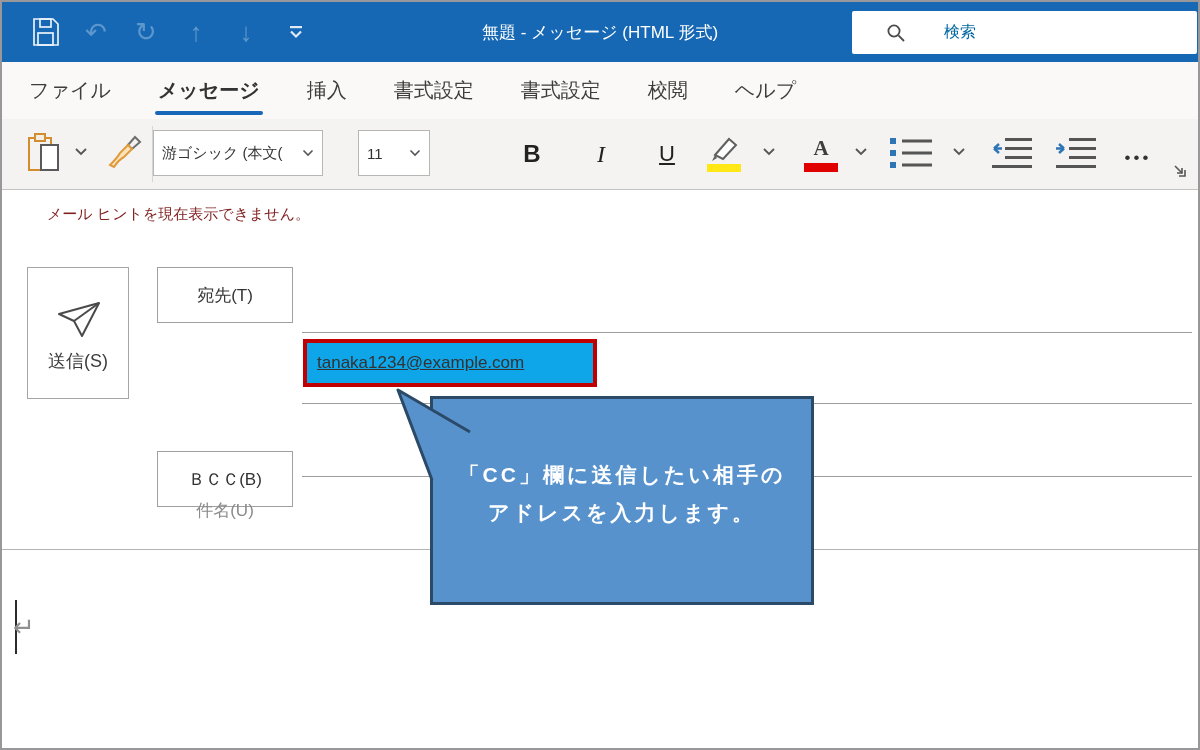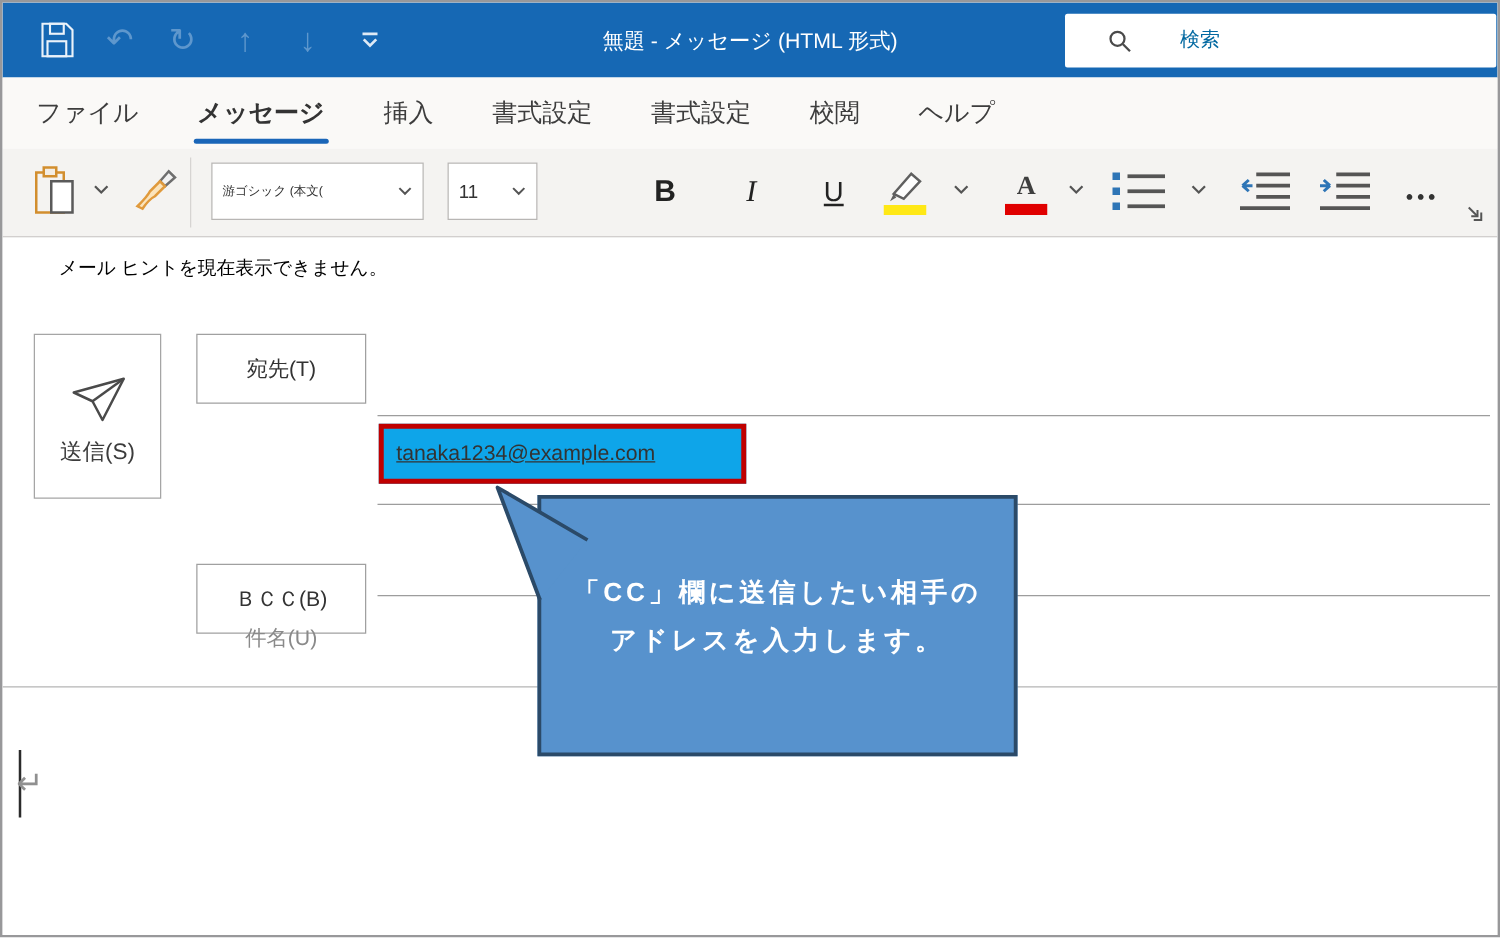--- a/index.html
+++ b/index.html
@@ -29,31 +29,31 @@
                        height:4px; background:#1a66b8; border-radius:2px; }
 
   
   .ribbon { position:absolute; left:0; top:117px; width:100%; height:71px; background:#f4f3f1;
             border-bottom:1px solid #c6c4c2; }
   .ribbon > div { position:absolute; }
   .rdivider { left:150px; top:7px; width:1px; height:56px; background:#d6d4d2; }
   .combo { top:11px; height:46px; background:#fff; border:1px solid #b8b6b4; display:flex;
            align-items:center; padding:0 8px; color:#333; }
   .combo .chev { margin-left:auto; }
-  .fontname { left:167px; width:170px; font-size:10px; }
+  .fontname { left:151px; width:170px; font-size:15px; }
   .fontsize { left:356px; width:72px; font-size:15px; }
   .rbtn { top:12px; height:46px; display:flex; align-items:center; justify-content:center; color:#222; }
   .chev svg, .chevbtn svg { display:block; }
   .stack { display:flex; flex-direction:column; align-items:center; gap:2px; }
   .dots { left:1112px; top:16px; width:48px; font-size:17px; letter-spacing:3px; color:#333; }
   .launcher { left:1170px; top:44px; }
 
   
   .content { position:absolute; left:0; top:188px; width:100%; bottom:0; background:#fff; }
-  .mailtip { position:absolute; left:45px; top:15px; font-size:15px; color:#000000; }
+  .mailtip { position:absolute; left:45px; top:15px; font-size:15px; color:#7f1d1d; }
 
   .send-btn { position:absolute; left:25px; top:77px; width:102px; height:132px; background:#fff;
               border:1px solid #a5a5a5; display:flex; flex-direction:column; align-items:center;
               justify-content:center; gap:10px; }
   .send-btn .label { font-size:18px; color:#3c3c3c; }
 
   .addr-btn { position:absolute; left:155px; width:136px; height:56px; background:#fff;
               border:1px solid #a0a0a0; display:flex; align-items:center; justify-content:center;
               font-size:17px; color:#333; }
   .to-btn  { top:77px; }

